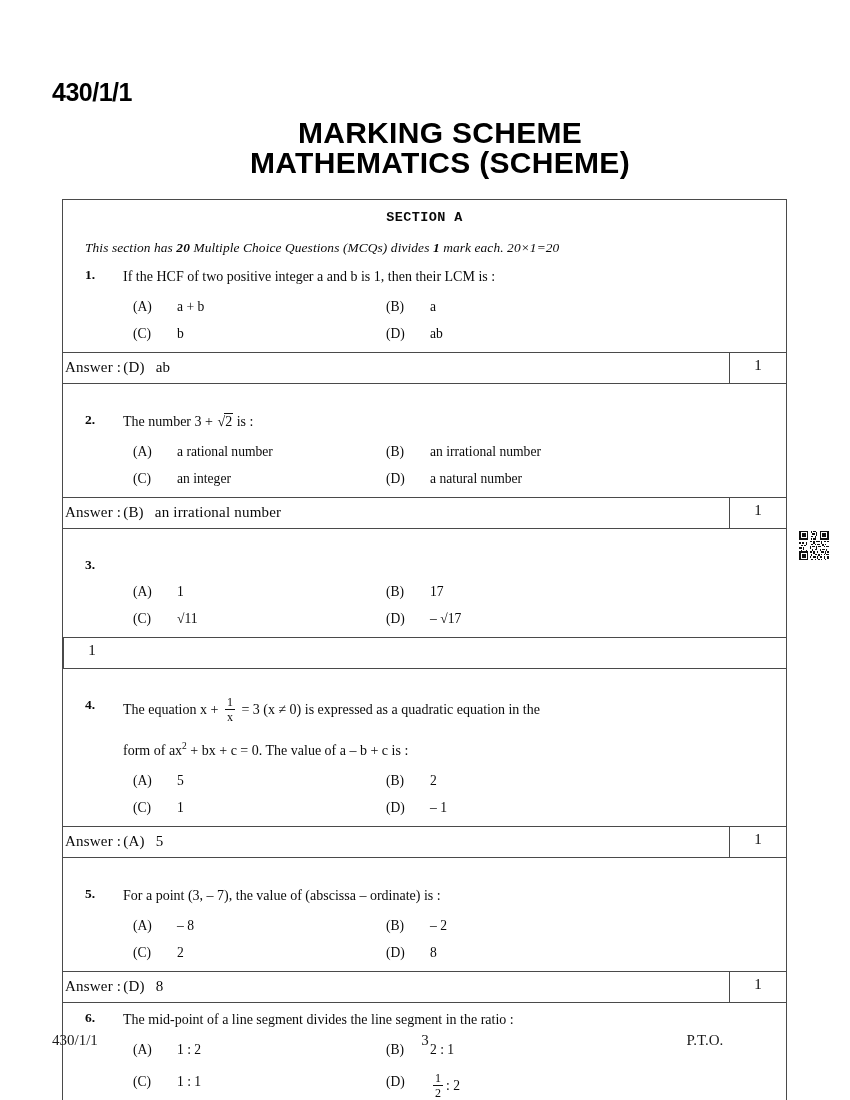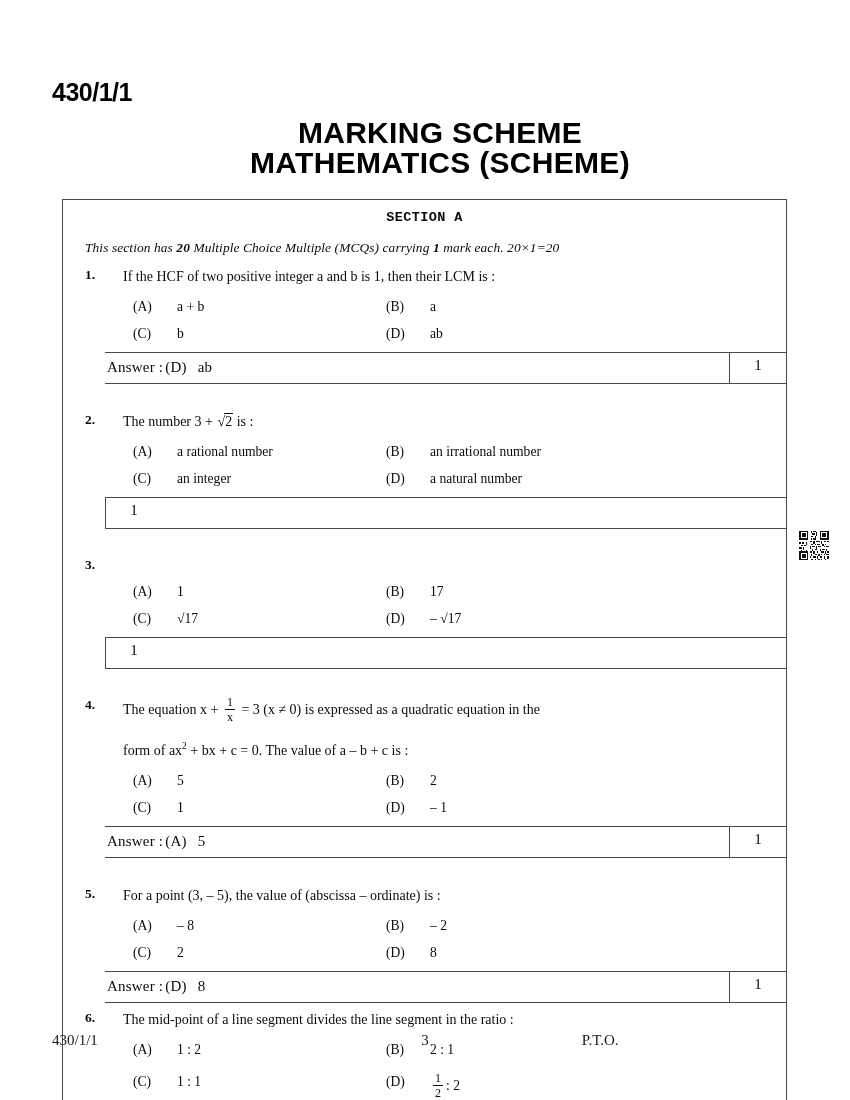--- a/index.html
+++ b/index.html
@@ -103,21 +103,20 @@
   .opt.colA { width: 253px; flex: 0 0 253px; }
   .opt-lab { width: 44px; flex: 0 0 44px; }
   .opt-val { white-space: nowrap; }
 
   
   .answer-strip {
     display: flex;
     border-top: 1.2px solid #4a4a4a;
     border-bottom: 1.2px solid #4a4a4a;
     min-height: 30px;
-    margin-left: 42px;
   }
   .answer-text {
     flex: 1 1 auto;
     font-size: 15px;
     line-height: 20px;
     padding: 4px 0 6px 2px;
     letter-spacing: 0.2px;
   }
   .answer-text .achoice { padding-left: 2px; }
   .answer-text .aval { padding-left: 11px; }
@@ -179,38 +178,38 @@
     position: absolute;
     left: 52px;
     right: 52px;
     top: 1032px;
     display: flex;
     font-size: 15px;
     color: #1a1a1a;
   }
   .footer .fl { flex: 0 0 33%; text-align: left; }
   .footer .fc { flex: 0 0 34%; text-align: center; padding-right: 30px;}
-  .footer .fr { flex: 0 0 33%; text-align: left; }
+  .footer .fr { flex: 0 0 33%; text-align: center; }
 </style>
 </head>
 <body>
 
 <div class="paper-code-top">430/1/1</div>
 
 <div class="doc-titles">
   <div class="doc-title">MARKING SCHEME</div>
   <div class="doc-title">MATHEMATICS (SCHEME)</div>
 </div>
 
 <div class="sheet">
 
   <div class="section-head">SECTION A</div>
 
   <div class="section-note">
-    <span>This section has </span><b>20</b><span> Multiple Choice Multiple (MCQs) carrying </span><b>1</b><span> mark each. 20×1=20</span>
+    <span>This section has </span><b>20</b><span> Multiple Choice Questions (MCQs) divides </span><b>1</b><span> mark each. 20×1=20</span>
   </div>
 
   <div class="qblock">
     <div class="qrow">
       <div class="qnum">1.</div>
       <div class="qtext">If the HCF of two positive integer a and b is 1, then their LCM is :</div>
     </div>
     <div class="opts">
       <div class="optline">
         <div class="opt colA">
@@ -265,20 +264,23 @@
           <span class="opt-lab">(C)</span>
           <span class="opt-val">an integer</span>
         </div>
         <div class="opt">
           <span class="opt-lab">(D)</span>
           <span class="opt-val">a natural number</span>
         </div>
       </div>
     </div>
     <div class="answer-strip">
+      <div class="answer-text">
+        <span>Answer :</span><span class="achoice">(B)</span><span class="aval">an irrational number</span>
+      </div>
       <div class="marks-cell">1</div>
     </div>
     <div class="gap"></div>
   </div>
 
   <div class="qblock">
     <div class="qrow">
       <div class="qnum">3.</div>
     </div>
     <div class="opts">
@@ -288,21 +290,21 @@
           <span class="opt-val">1</span>
         </div>
         <div class="opt">
           <span class="opt-lab">(B)</span>
           <span class="opt-val">17</span>
         </div>
       </div>
       <div class="optline">
         <div class="opt colA">
           <span class="opt-lab">(C)</span>
-          <span class="opt-val">√17</span>
+          <span class="opt-val">√11</span>
         </div>
         <div class="opt">
           <span class="opt-lab">(D)</span>
           <span class="opt-val">– √17</span>
         </div>
       </div>
     </div>
     <div class="answer-strip">
       <div class="marks-cell">1</div>
     </div>
@@ -348,21 +350,21 @@
         <span>Answer :</span><span class="achoice">(A)</span><span class="aval">5</span>
       </div>
       <div class="marks-cell">1</div>
     </div>
     <div class="gap"></div>
   </div>
 
   <div class="qblock">
     <div class="qrow">
       <div class="qnum">5.</div>
-      <div class="qtext">For a point (3, – 5), the value of (abscissa – ordinate) is :</div>
+      <div class="qtext">For a point (3, – 7), the value of (abscissa – ordinate) is :</div>
     </div>
     <div class="opts">
       <div class="optline">
         <div class="opt colA">
           <span class="opt-lab">(A)</span>
           <span class="opt-val">– 8</span>
         </div>
         <div class="opt">
           <span class="opt-lab">(B)</span>
           <span class="opt-val">– 2</span>

